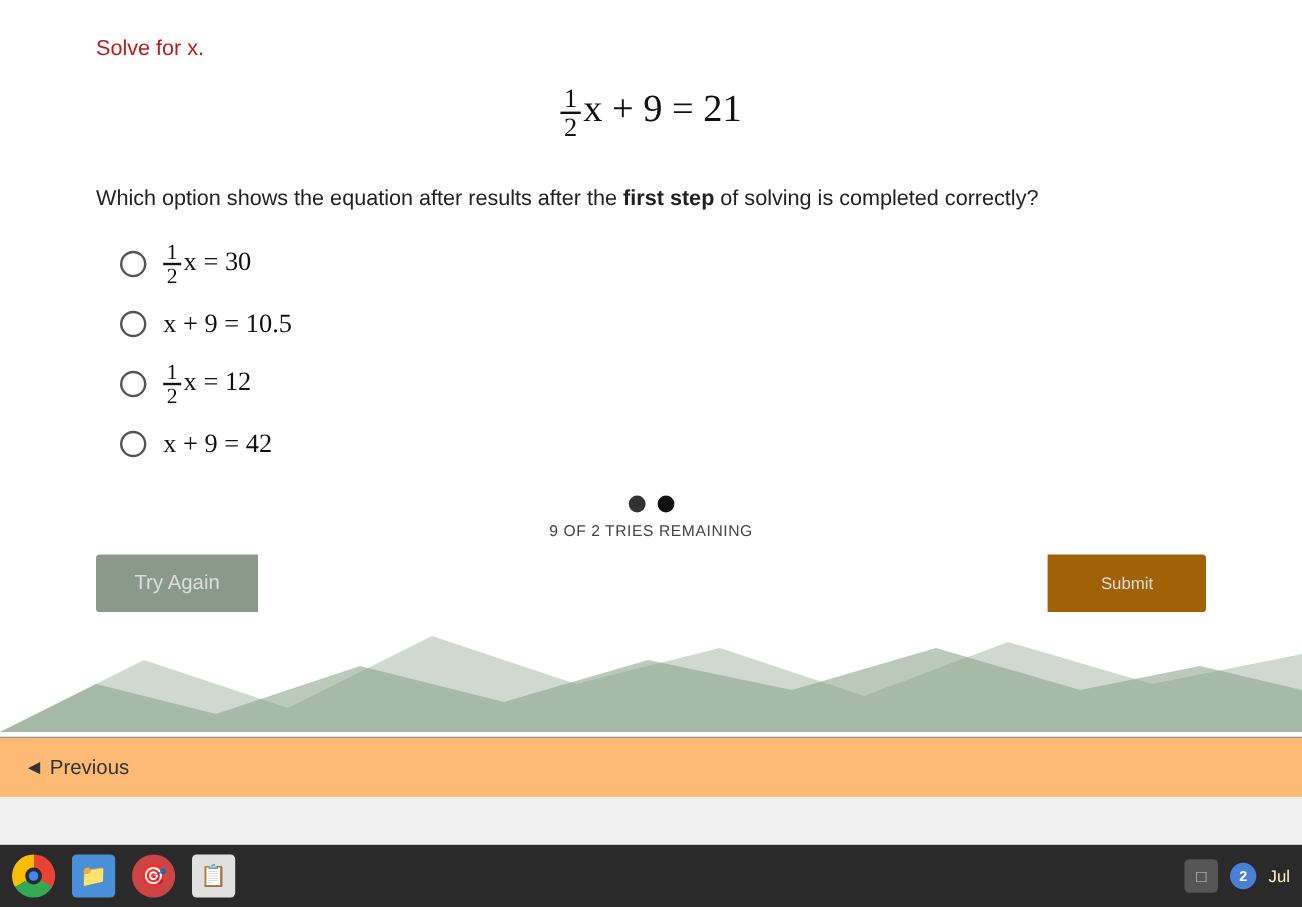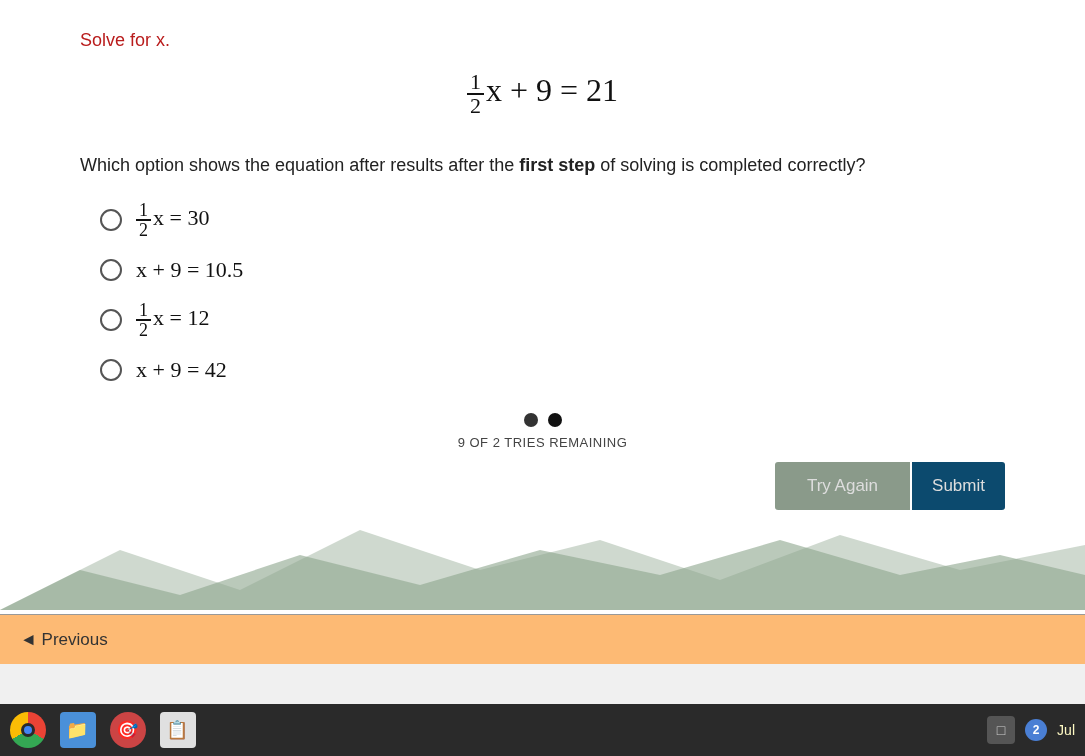--- a/index.html
+++ b/index.html
@@ -130,41 +130,41 @@
     .tries-label {
       font-family: Arial, sans-serif;
       font-size: 13px;
       color: #444;
       letter-spacing: 0.5px;
       margin-bottom: 12px;
     }
 
     .buttons-row {
       display: flex;
-      justify-content: flex-end;
+      justify-content: space-between;
       gap: 2px;
     }
 
     .btn-try-again {
       background: #8a9a8a;
       color: #ddd;
       border: none;
       padding: 14px 32px;
       font-size: 17px;
       font-family: Arial, sans-serif;
       cursor: pointer;
       border-radius: 3px 0 0 3px;
     }
 
     .btn-submit {
-      background: #0c4a6e;
+      background: #a16207;
       color: #ddd;
       border: none;
-      padding: 14px 20px;
-      font-size: 17px;
+      padding: 14px 44px;
+      font-size: 14px;
       font-family: Arial, sans-serif;
       cursor: pointer;
       border-radius: 0 3px 3px 0;
     }
 
     .bottom-bar {
       position: absolute;
       bottom: 92px;
       left: 0;
       width: 100%;

